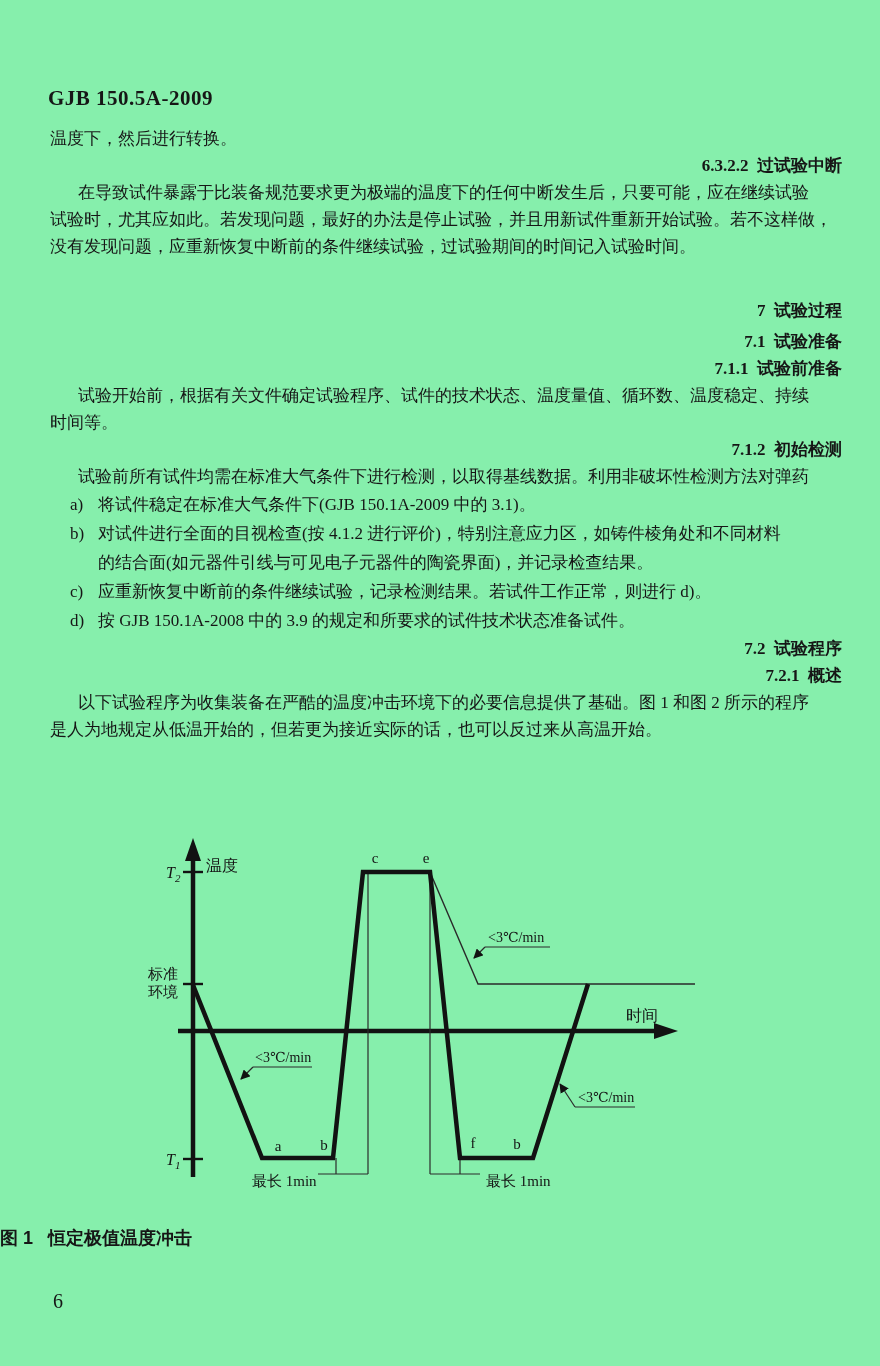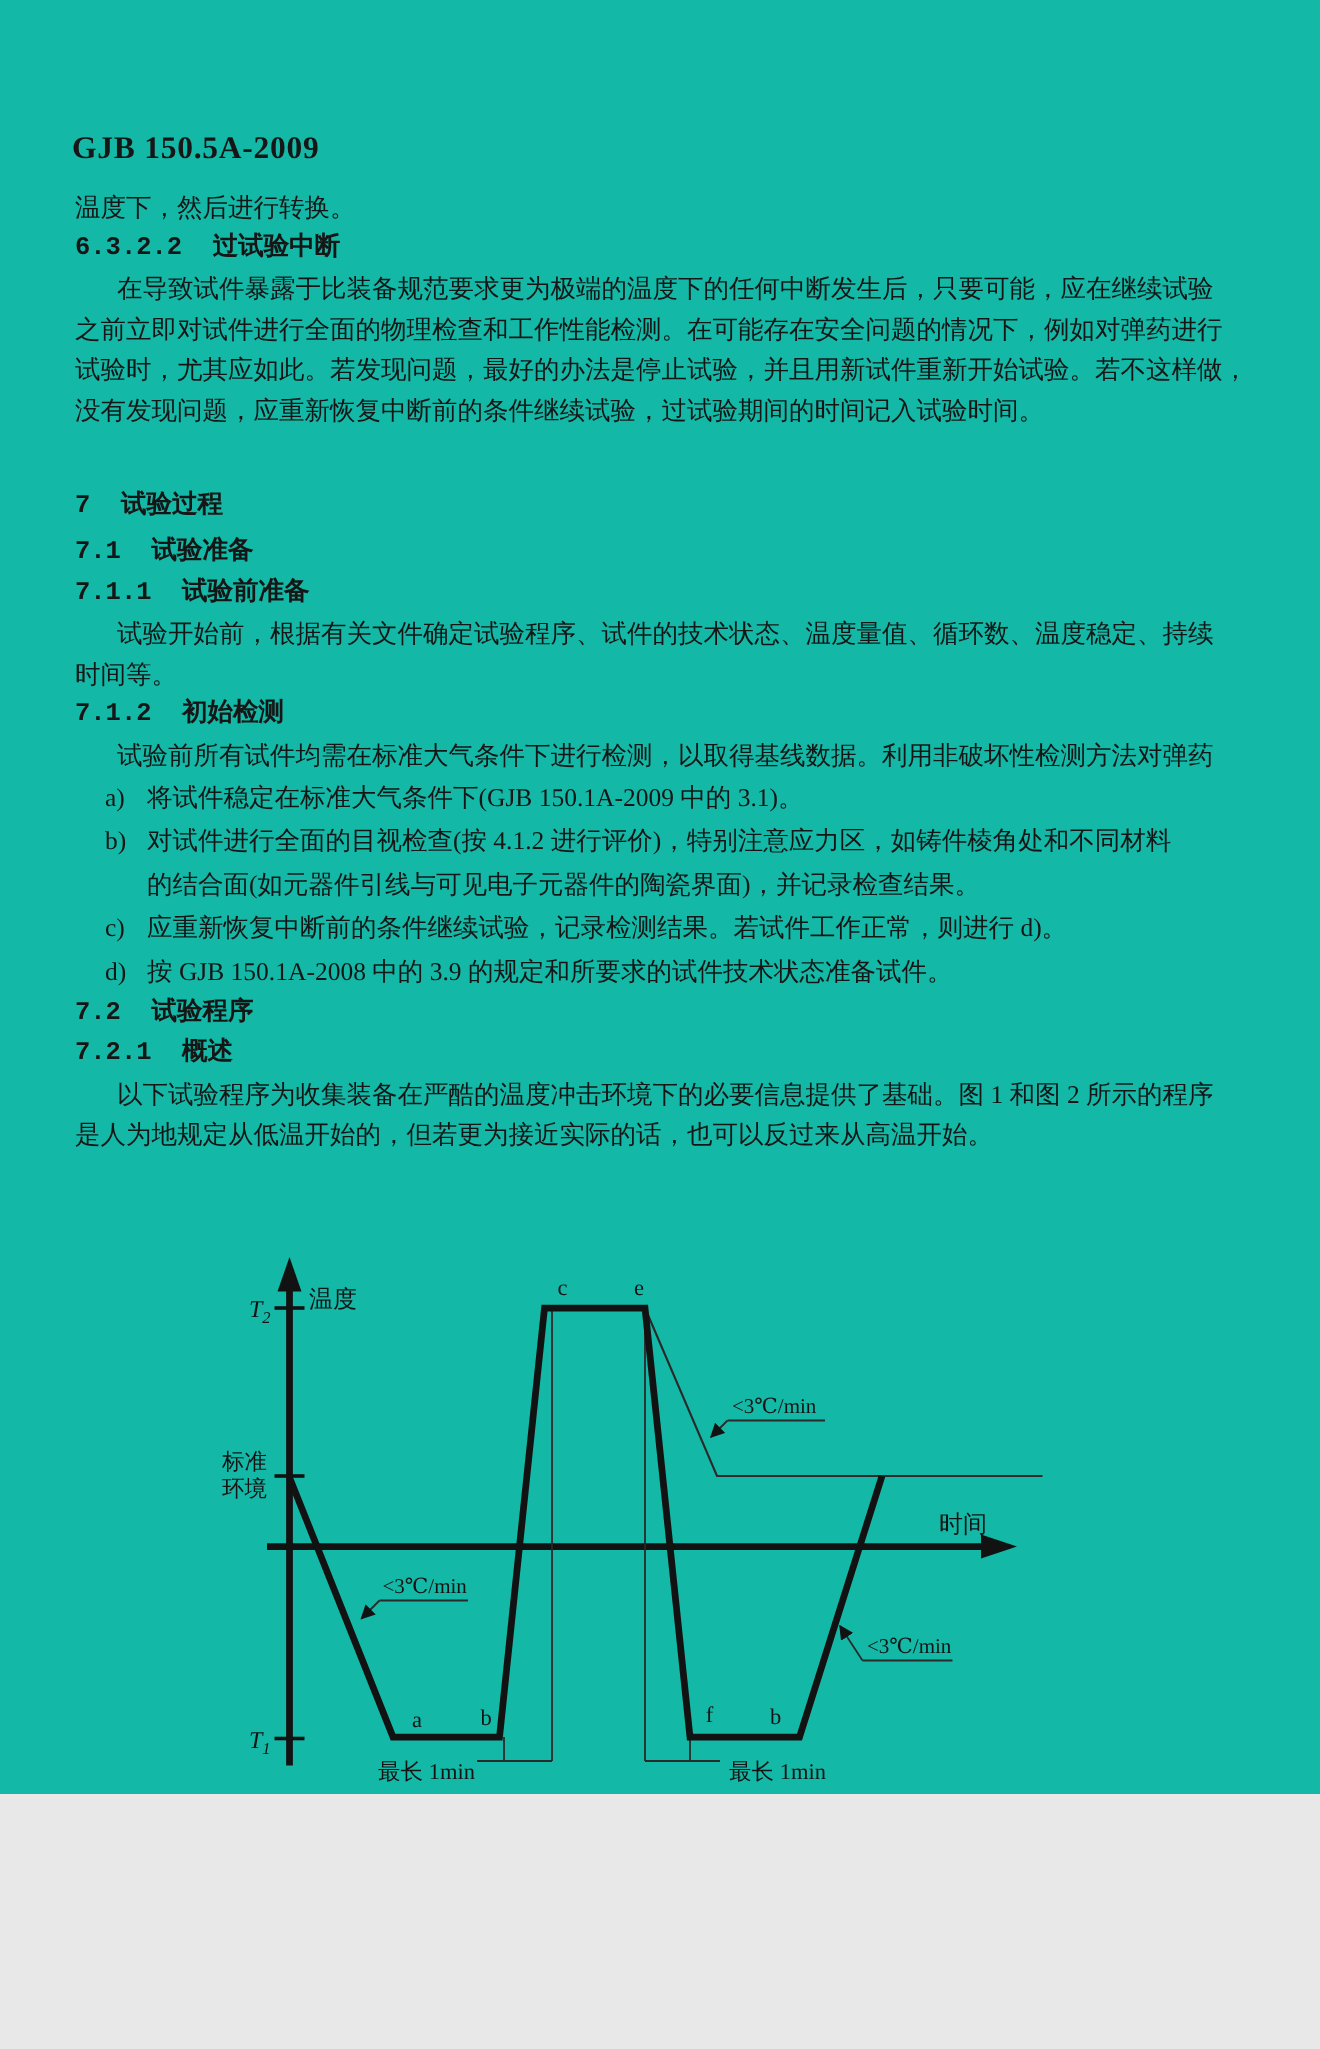--- a/index.html
+++ b/index.html
@@ -1,23 +1,23 @@
 <!DOCTYPE html>
 <html><head>
 <meta charset="utf-8">
 <style>
   html,body{margin:0;padding:0;background:#e8e8e8;}
-  .page{position:relative;width:880px;height:1196px;background:#14b8a6;color:#161616;
+  .page{position:relative;width:880px;height:1366px;background:#86efac;color:#161616;
         font-family:"Liberation Serif","DejaVu Serif",serif;overflow:hidden;margin:0 auto;}
   .doc-header{position:absolute;left:48px;top:86px;font-size:21px;font-weight:700;
         letter-spacing:.5px;white-space:pre;}
   .content{position:absolute;left:50px;top:125px;width:792px;font-size:17px;line-height:27px;}
   .ln{white-space:pre;}
   .ind{text-indent:28px;}
-  .h{font-family:Liberation Mono, monospace;font-weight:700;white-space:pre;}
+  .h{font-family:Liberation Serif, serif;font-weight:700;white-space:pre;text-align:right;}
   .h2{margin-top:37px;margin-bottom:4px;}
   .li{display:flex;line-height:29px;}
   .li-label{flex:none;width:28px;margin-left:20px;}
   .li-body{flex:1;}
   .fig-wrap{position:absolute;left:130px;top:833px;width:620px;height:382px;}
   .fig-caption{position:absolute;left:0;top:1226px;width:880px;text-align:left;
         font-family:"Liberation Sans","DejaVu Sans",sans-serif;font-weight:700;font-size:18px;white-space:pre;}
   .page-number{position:absolute;left:53px;top:1290px;font-size:20px;}
   svg text{fill:#141414;font-family:"Liberation Serif","DejaVu Serif",serif;}
   .thick{stroke:#121212;stroke-width:4.5;fill:none;stroke-linejoin:miter;}
@@ -33,21 +33,20 @@
 <div class="page">
 
   <div class="doc-header">GJB 150.5A-2009</div>
 
   <div class="content">
     <div class="ln">温度下，然后进行转换。</div>
 
     <div class="h">6.3.2.2  过试验中断</div>
     <div>
       <div class="ln ind">在导致试件暴露于比装备规范要求更为极端的温度下的任何中断发生后，只要可能，应在继续试验</div>
-      <div class="ln">之前立即对试件进行全面的物理检查和工作性能检测。在可能存在安全问题的情况下，例如对弹药进行</div>
       <div class="ln">试验时，尤其应如此。若发现问题，最好的办法是停止试验，并且用新试件重新开始试验。若不这样做，</div>
       <div class="ln">没有发现问题，应重新恢复中断前的条件继续试验，过试验期间的时间记入试验时间。</div>
     </div>
 
     <div class="h h2">7  试验过程</div>
     <div class="h">7.1  试验准备</div>
     <div class="h">7.1.1  试验前准备</div>
     <div>
       <div class="ln ind">试验开始前，根据有关文件确定试验程序、试件的技术状态、温度量值、循环数、温度稳定、持续</div>
       <div class="ln">时间等。</div>

